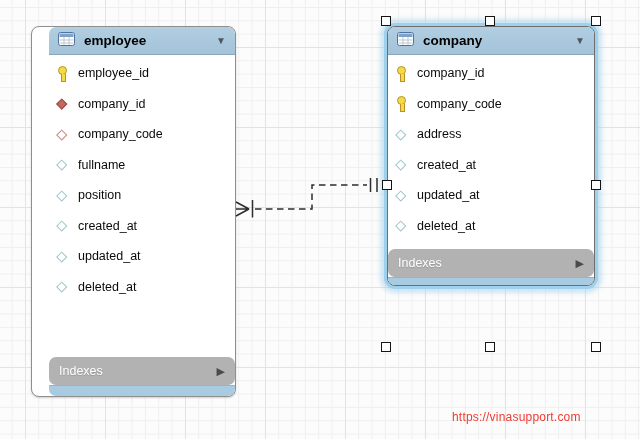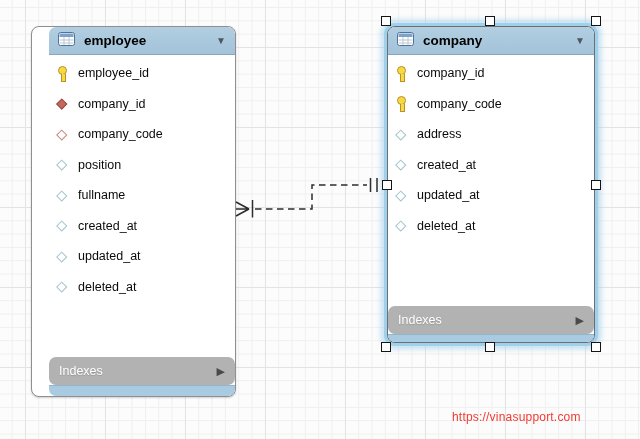--- a/index.html
+++ b/index.html
@@ -16,21 +16,21 @@
     background-size:80px 80px,80px 80px,13.333px 13.333px,13.333px 13.333px;
     background-position:25px 47px,25px 47px,25px 47px,25px 47px;
   }
 
   .table-card {
     position:absolute; display:flex; flex-direction:column;
     background:#fff; border:1px solid #8f8f8f; border-radius:8px;
     box-shadow:0 1px 2px rgba(0,0,0,.18);
   }
   .card-employee { left:31px; top:26px; width:205px; height:371px;padding-left:17px; }
-  .card-company  { left:387px; top:26px; width:208px; height:317px;
+  .card-company  { left:387px; top:26px; width:208px; height:260px;
     border-color:#6e6e6e;
     box-shadow:0 0 0 3px #9fd0ec, 0 0 4px 7px rgba(159,208,236,.5); }
 
   .card-header {
     height:28px; flex:none; display:flex; align-items:center; gap:9px;
     padding:0 9px; border-radius:7px 7px 0 0;
     background:linear-gradient(#b2cee1,#a3c3d9);
     border-bottom:1px solid #8aa6ba;
   }
   .card-title { font-size:13.5px; font-weight:bold; color:#000; }
@@ -118,28 +118,28 @@
           <span class="row-icon">
             <span class="fk-diamond-icon"></span>
           </span>
           <span>company_code</span>
         </div>
 
         <div class="col-row">
           <span class="row-icon">
             <span class="column-diamond-icon"></span>
           </span>
+          <span>fullname</span>
+        </div>
+
+        <div class="col-row">
+          <span class="row-icon">
+            <span class="column-diamond-icon"></span>
+          </span>
           <span>position</span>
-        </div>
-
-        <div class="col-row">
-          <span class="row-icon">
-            <span class="column-diamond-icon"></span>
-          </span>
-          <span>fullname</span>
         </div>
 
 
         <div class="col-row">
           <span class="row-icon">
             <span class="column-diamond-icon"></span>
           </span>
           <span>created_at</span>
         </div>
 

